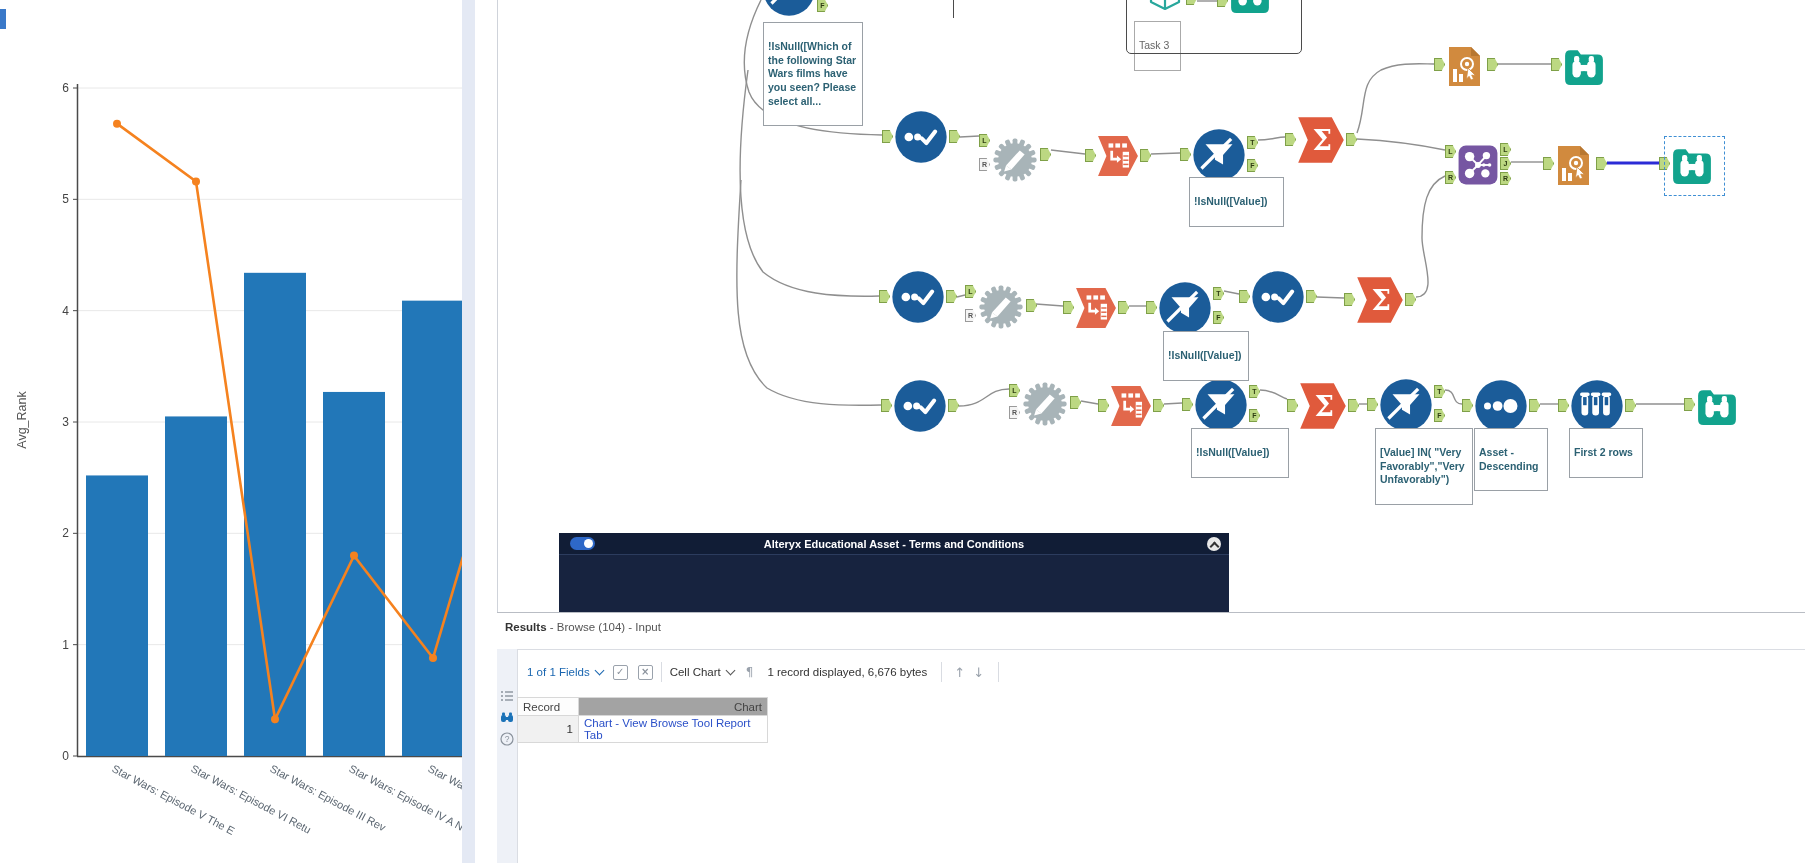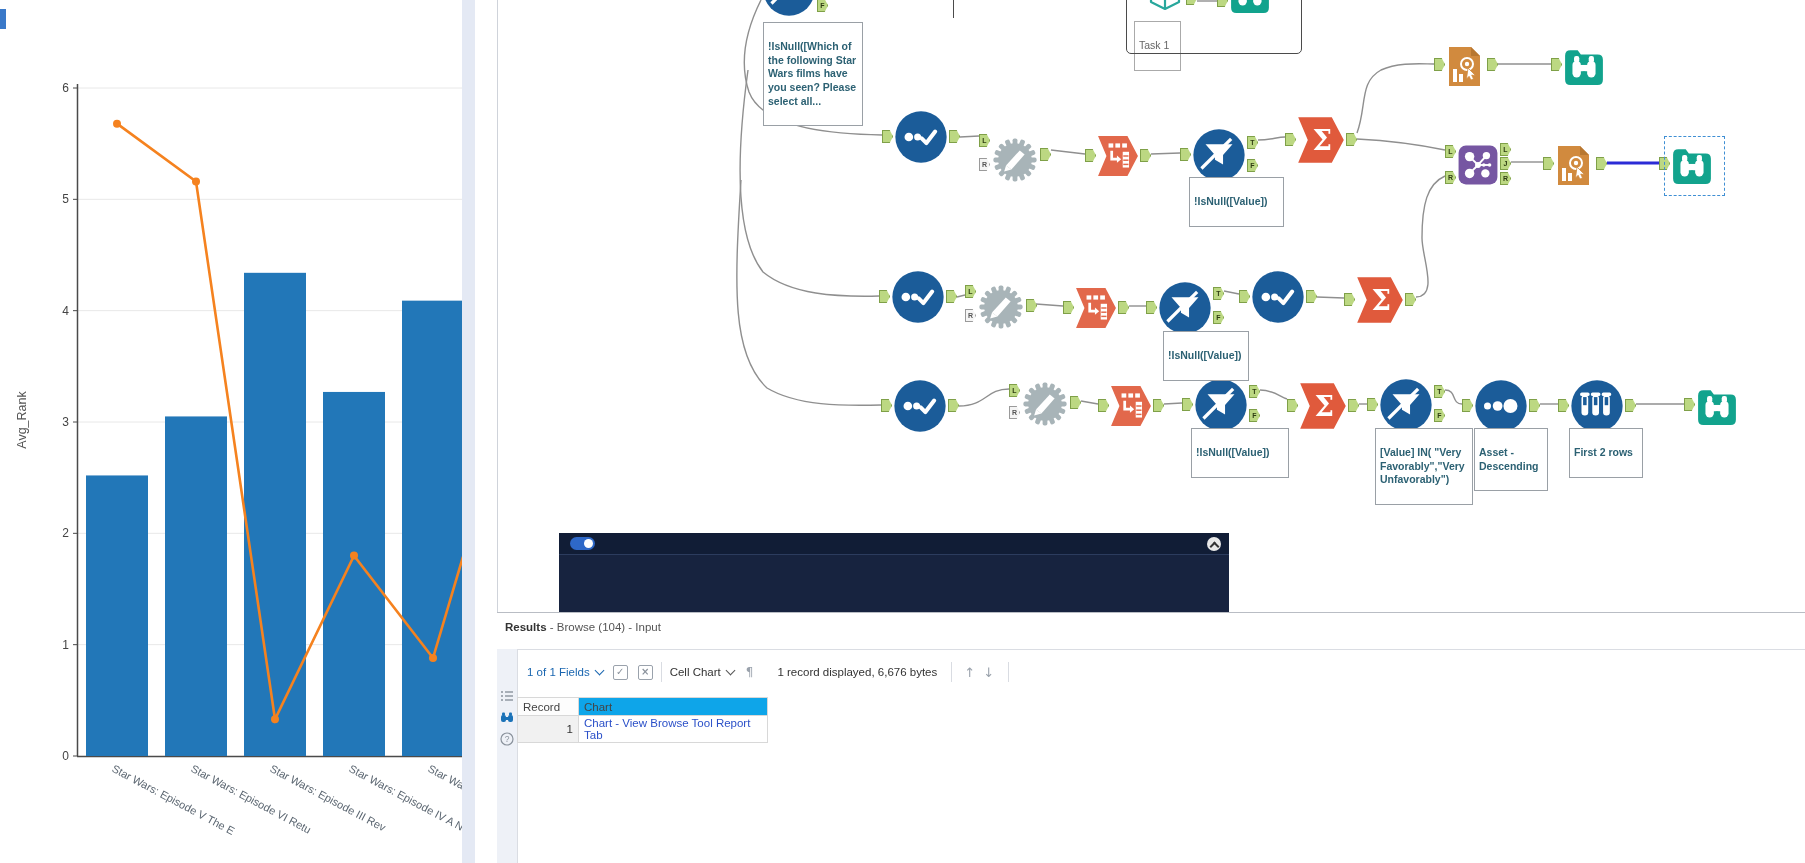--- a/index.html
+++ b/index.html
@@ -50,21 +50,21 @@
   #fields-btn{color:#1a66b0;margin-left:10px;display:flex;align-items:center;cursor:default;}
   .chev{display:inline-block;width:6px;height:6px;border-right:1.7px solid #555;border-bottom:1.7px solid #555;transform:rotate(45deg);margin-left:6px;margin-bottom:3px;}
   #fields-btn .chev{border-color:#1a66b0;}
   .tb-icon{display:inline-block;width:13px;height:13px;border:1px solid #9aa2ac;border-radius:2px;color:#8a929c;
     font:bold 10px/12px "DejaVu Sans",sans-serif;text-align:center;margin-left:10px;background:#fff;}
   .pilcrow{color:#9aa2ac;font:12px "DejaVu Sans",sans-serif;margin:0 8px 0 2px;}
   .tb-arrow{color:#9aa2ac;font:13px "DejaVu Sans",sans-serif;margin:0 4px;}
   #results-table{position:absolute;left:20px;top:84px;border-collapse:collapse;font:11.5px "Liberation Sans",sans-serif;}
   #results-table td,#results-table th{border:1px solid #d8d8d8;padding:1px 5px;height:15px;}
   th.rec-h{width:50px;background:#fdfdfd;font-weight:400;text-align:left;color:#444;}
-  th.chart-h{width:178px;background:#0ea5e9;font-weight:400;text-align:left;color:#444;border-bottom:3px solid #7ed07e;}
+  th.chart-h{width:178px;background:#a3a3a3;font-weight:400;text-align:right;color:#444;border-bottom:3px solid #7ed07e;}
   td.rec-c{background:#f1f1f1;text-align:right;color:#333;}
   td.chart-c{color:#2b50c8;}
 </style>
 </head>
 <body>
 
 <div id="root">
 
   <div id="chart-panel">
     <svg id="chartsvg" width="462" height="863">
@@ -522,32 +522,33 @@
           </svg>
         </div>
         <div class="anchor" style="left: 1186px; top: 398px;"></div>
         <div class="note" style="left: 265px; top: 22px; width: 100px;">!IsNull([Which of the following Star Wars films have you seen? Please select all...</div>
         <div class="note" style="left: 691px; top: 177px; width: 95px;">!IsNull([Value])</div>
         <div class="note" style="left: 665px; top: 331px; width: 86px;">!IsNull([Value])</div>
         <div class="note" style="left: 693px; top: 428px; width: 98px;">!IsNull([Value])</div>
         <div class="note" style="left: 877px; top: 428px; width: 98px;">[Value] IN( "Very Favorably","Very Unfavorably")</div>
         <div class="note" style="left: 976px; top: 428px; width: 74px;">Asset - Descending</div>
         <div class="note" style="left: 1071px; top: 428px; width: 74px;">First 2 rows</div>
-        <div class="note gray" style="left: 636px; top: 21px; width: 47px;">Task 1</div>
+        <div class="note gray" style="left: 636px; top: 21px; width: 47px;">Task 3</div>
         <div class="container-box" style="left: 628px; top: -32px; width: 174px; height: 84px;"></div>
         <div class="container-edge" style="left: 455px; top: 0px; height: 18px;"></div>
       </div>
 
     <div id="selection-box" style="left: 1166px; top: 136px; width: 59px; height: 58px;"></div>
 
     <div id="banner">
       <div id="banner-head">
         <div id="banner-toggle">
             <div class="knob"></div>
           </div>
+        <div id="banner-title">Alteryx Educational Asset - Terms and Conditions</div>
         <div id="banner-collapse">
             <div class="chevup"></div>
           </div>
       </div>
     </div>
   </div>
 
   <div id="results">
     <div id="results-header">
       <b>Results</b><span> - Browse (104) - Input</span>
@@ -584,21 +585,21 @@
           <span class="chev"></span>
         </span>
       <span class="tb-icon">✓</span>
       <span class="tb-icon">×</span>
       <span class="tb-sep"></span>
       <span style="display:flex;align-items:center">
           <span>Cell Chart</span>
           <span class="chev"></span>
         </span>
       <span class="pilcrow" style="margin-left:12px">¶</span>
-      <span style="margin-left:16px">1 record displayed, 6,676 bytes</span>
+      <span style="margin-left:6px">1 record displayed, 6,676 bytes</span>
       <span class="tb-sep" style="margin-left:14px"></span>
       <span class="tb-arrow">↑</span>
       <span class="tb-arrow">↓</span>
       <span class="tb-sep" style="margin-left:10px"></span>
     </div>
     <table id="results-table">
       <tbody>
           <tr>
         <th class="rec-h">Record</th>
         <th class="chart-h">Chart</th>

